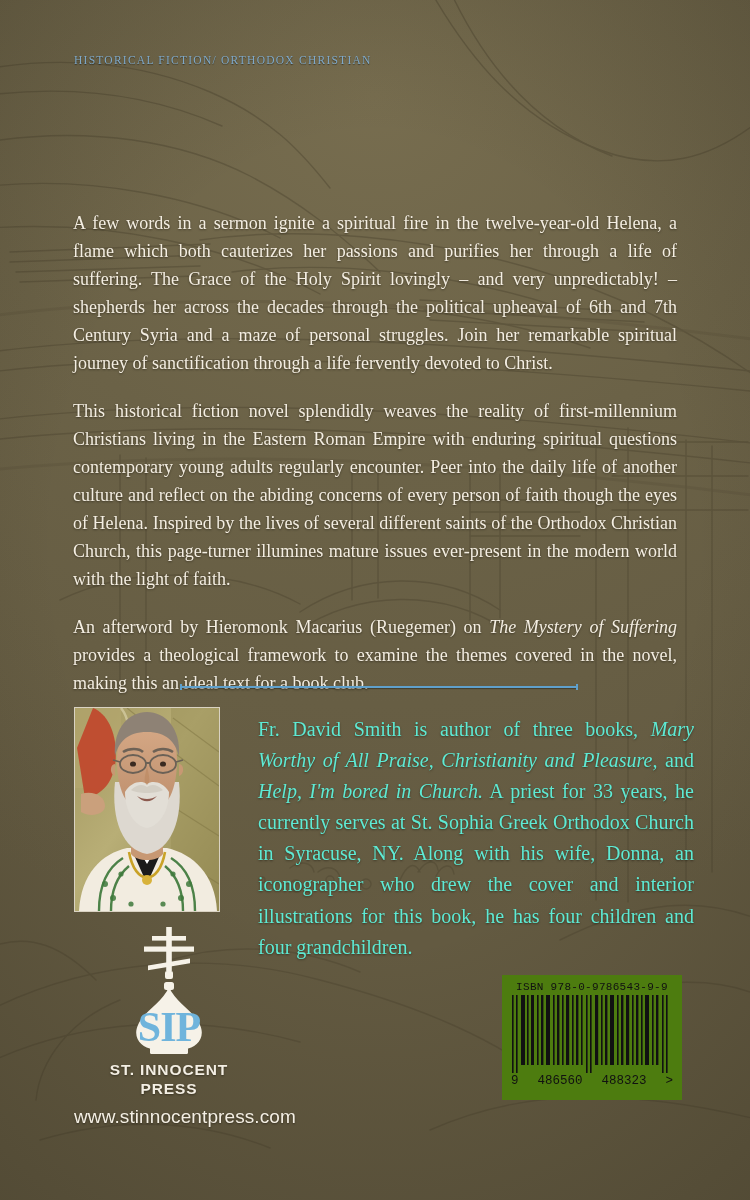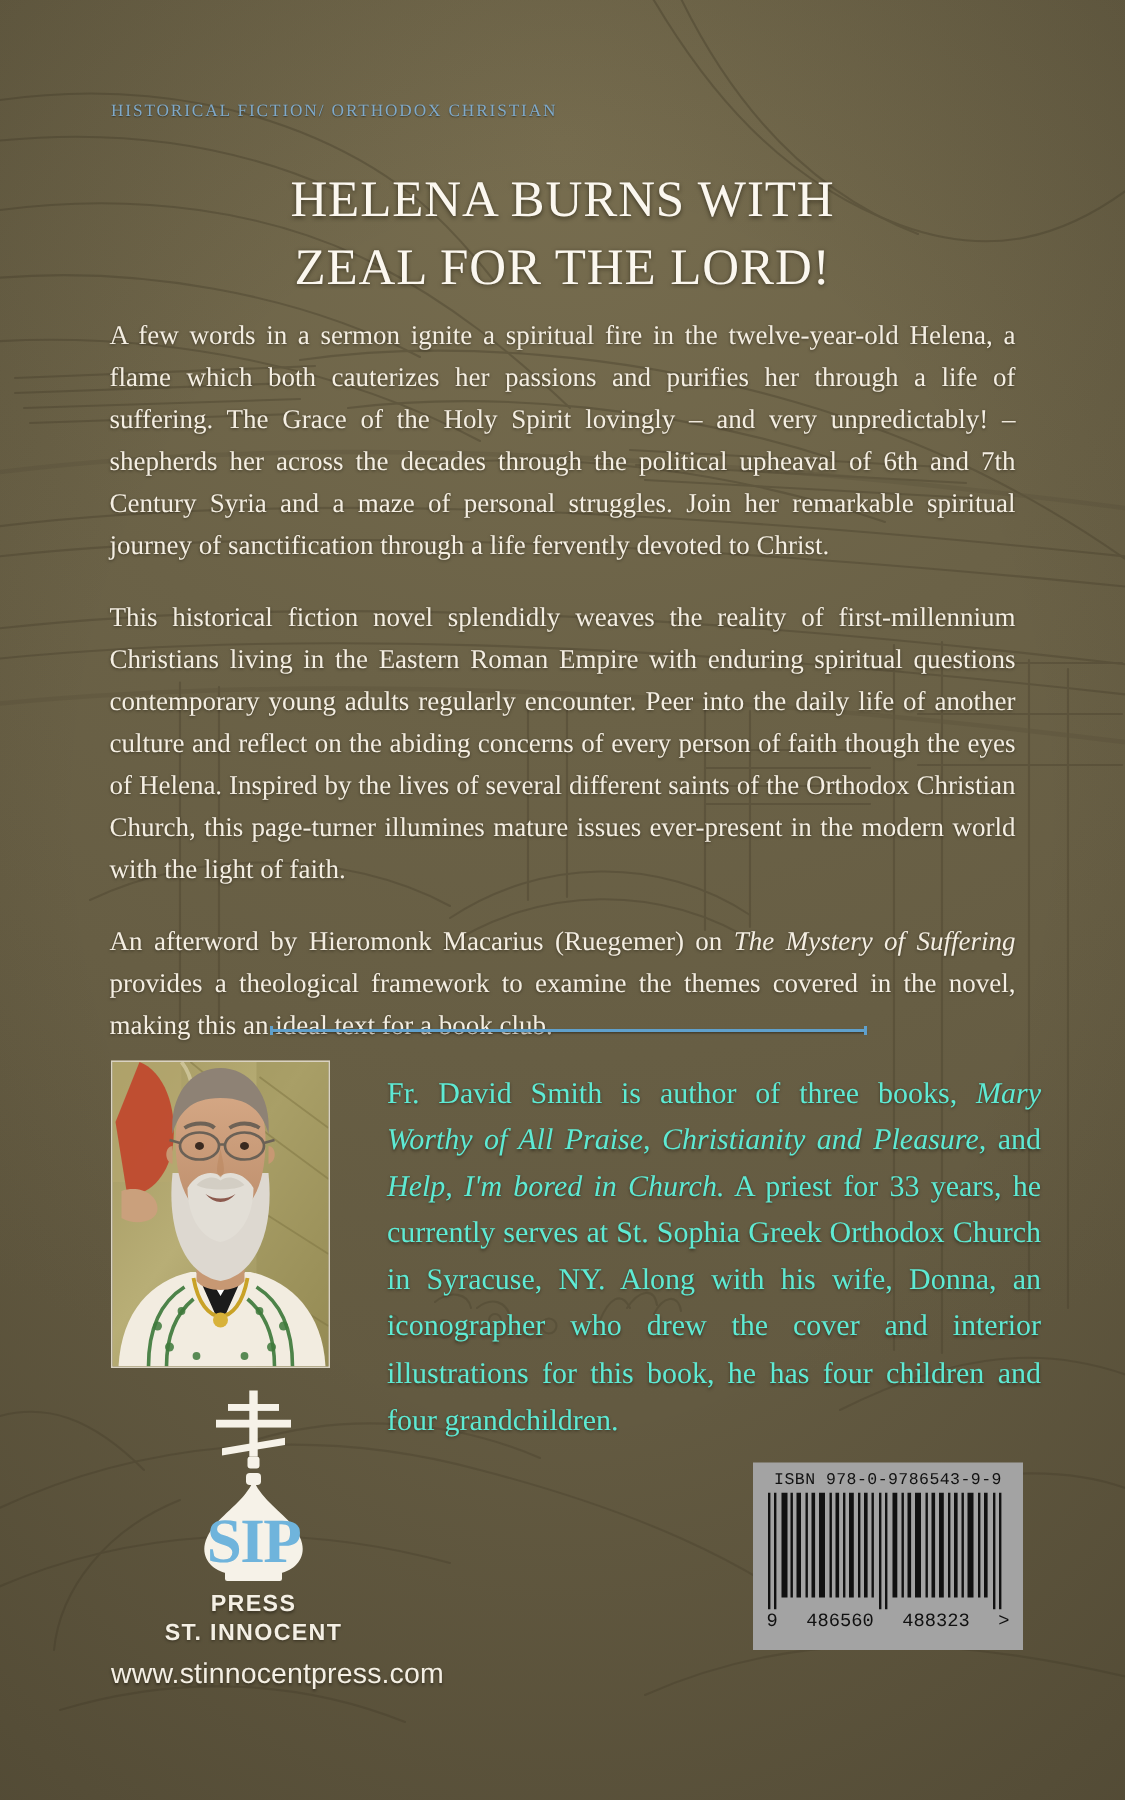--- a/index.html
+++ b/index.html
@@ -38,21 +38,21 @@
     position: absolute;
     inset: 0;
     opacity: 0.55;
   }
   .bg-art svg { display: block; width: 100%; height: 100%; }
 
   
   .category {
     position: absolute;
     left: 74px;
-    top: 68px;
+    top: 54px;
     font-size: 11.5px;
     letter-spacing: 1.25px;
     font-weight: 400;
     color: #7fa9c9;
     text-shadow: 0 1px 1px rgba(0,0,0,0.45);
   }
 
   
   .headline {
     position: absolute;
@@ -160,21 +160,21 @@
     text-shadow: 0 1px 2px rgba(20,16,8,0.5);
   }
 
   
   .barcode-box {
     position: absolute;
     left: 502px;
     top: 975px;
     width: 180px;
     height: 125px;
-    background: #a3a3a3;
+    background: #4d7c0f;
     padding: 6px 8px 4px 8px;
     box-sizing: border-box;
   }
   .barcode-isbn {
     font-family: "Liberation Mono", monospace;
     font-size: 11px;
     letter-spacing: 0.3px;
     color: #111;
     white-space: nowrap;
     text-align: center;
@@ -265,24 +265,20 @@
         <path d="M-10 316 C 170 292, 420 296, 760 340"></path>
         <path d="M-10 470 C 190 450, 440 456, 760 496"></path>
       </g>
     </svg>
   </div>
 
   <div class="bg-vignette"></div>
 
   <div class="category">HISTORICAL FICTION/ ORTHODOX CHRISTIAN</div>
 
-  <div class="headline">
-    <span>HELENA BURNS WITH</span>
-    <span class="l2">ZEAL FOR THE LORD!</span>
-  </div>
 
   <div class="copy">
     <p>A few words in a sermon ignite a spiritual fire in the twelve-year-old Helena, a flame which both cauterizes her passions and purifies her through a life of suffering. The Grace of the Holy Spirit lovingly – and very unpredictably! – shepherds her across the decades through the political upheaval of 6th and 7th Century Syria and a maze of personal struggles. Join her remarkable spiritual journey of sanctification through a life fervently devoted to Christ.</p>
     <p>This historical fiction novel splendidly weaves the reality of first-millennium Christians living in the Eastern Roman Empire with enduring spiritual questions contemporary young adults regularly encounter. Peer into the daily life of another culture and reflect on the abiding concerns of every person of faith though the eyes of Helena. Inspired by the lives of several different saints of the Orthodox Christian Church, this page-turner illumines mature issues ever-present in the modern world with the light of faith.</p>
     <p><span>An afterword by Hieromonk Macarius (Ruegemer) on </span><i>The Mystery of Suffering</i><span> provides a theological framework to examine the themes covered in the novel, making this an ideal text for a book club.</span></p>
   </div>
 
   <div class="divider"></div>
 
   <div class="author-photo">
@@ -393,22 +389,22 @@
                  C 120 86, 102 78, 95 62 Z"></path>
 
         <rect x="76" y="122" width="38" height="7" rx="1.5"></rect>
       </g>
 
       <g fill="#6fb4dc" font-family="Liberation Serif, serif" font-weight="bold">
         <text x="95" y="116" font-size="42" text-anchor="middle" letter-spacing="-1">SIP</text>
       </g>
     </svg>
     <div class="pub-name">
+      <div>ST. INNOCENT</div>
       <div>PRESS</div>
-      <div>ST. INNOCENT</div>
     </div>
     <div class="pub-url">www.stinnocentpress.com</div>
   </div>
 
   <div class="barcode-box">
     <div class="barcode-isbn">
       <span>ISBN</span>
       <span>978-0-9786543-9-9</span>
     </div>
     <svg class="barcode-bars" viewBox="0 0 164 78" preserveAspectRatio="none">

